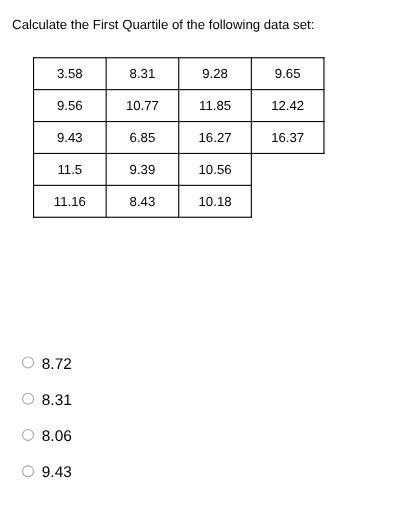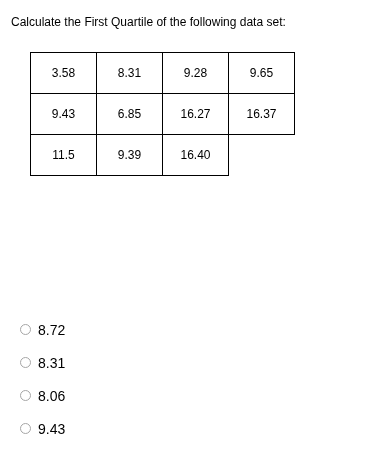--- a/index.html
+++ b/index.html
@@ -39,21 +39,21 @@
 
   table.data-table td {
     width: 66px;
     height: 29px;
     box-sizing: border-box;
     border: 1px solid #000000;
     text-align: center;
     vertical-align: middle;
     font-size: 12px;
     color: #000000;
-    padding: 13px;
+    padding: 1px;
   }
 
   table.data-table td.empty-cell {
     border: none;
     background: transparent;
   }
 
   #options-list {
     position: absolute;
     left: 20px;
@@ -94,29 +94,41 @@
 <div id="data-table-wrap">
   <table class="data-table">
     <tbody>
         <tr>
           <td>3.58</td>
           <td>8.31</td>
           <td>9.28</td>
           <td>9.65</td>
         </tr>
         <tr>
+          <td>9.56</td>
+          <td>10.77</td>
+          <td>11.85</td>
+          <td>12.42</td>
+        </tr>
+        <tr>
           <td>9.43</td>
           <td>6.85</td>
           <td>16.27</td>
           <td>16.37</td>
         </tr>
         <tr>
           <td>11.5</td>
           <td>9.39</td>
-          <td>16.40</td>
+          <td>10.56</td>
+          <td class="empty-cell"></td>
+        </tr>
+        <tr>
+          <td>11.16</td>
+          <td>8.43</td>
+          <td>10.18</td>
           <td class="empty-cell"></td>
         </tr>
       </tbody>
   </table>
 </div>
 
 <div id="options-list">
     <div class="option-row">
       <span class="radio-mark"></span>
       <span class="option-label">8.72</span>

